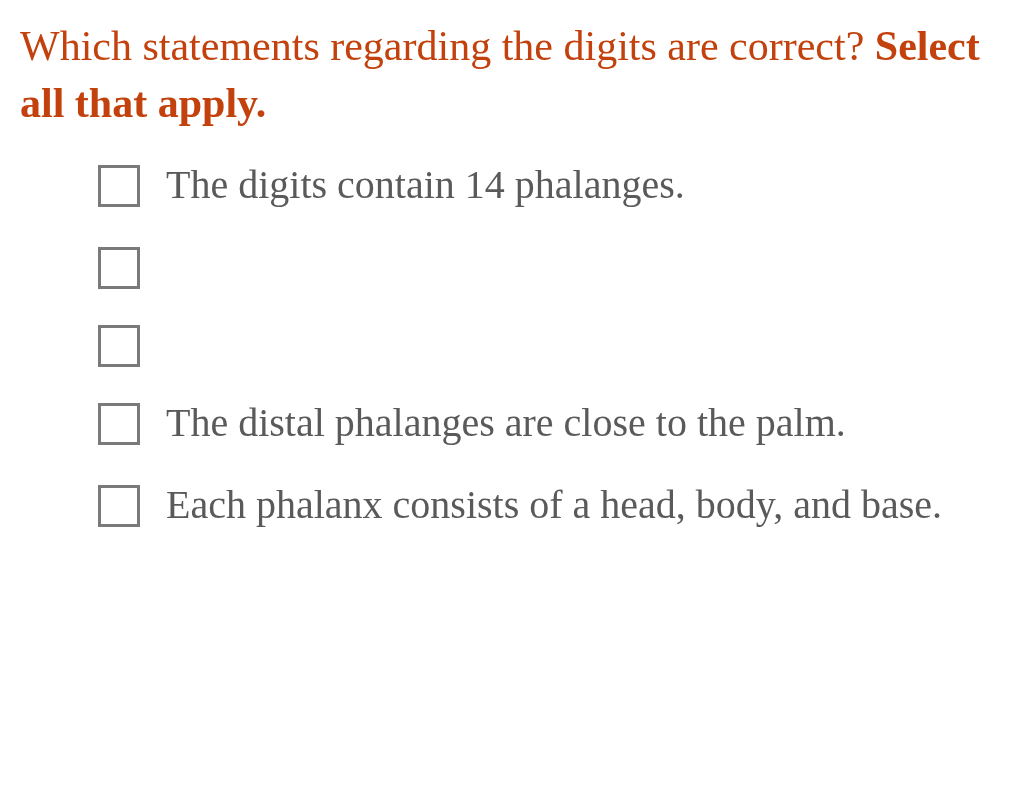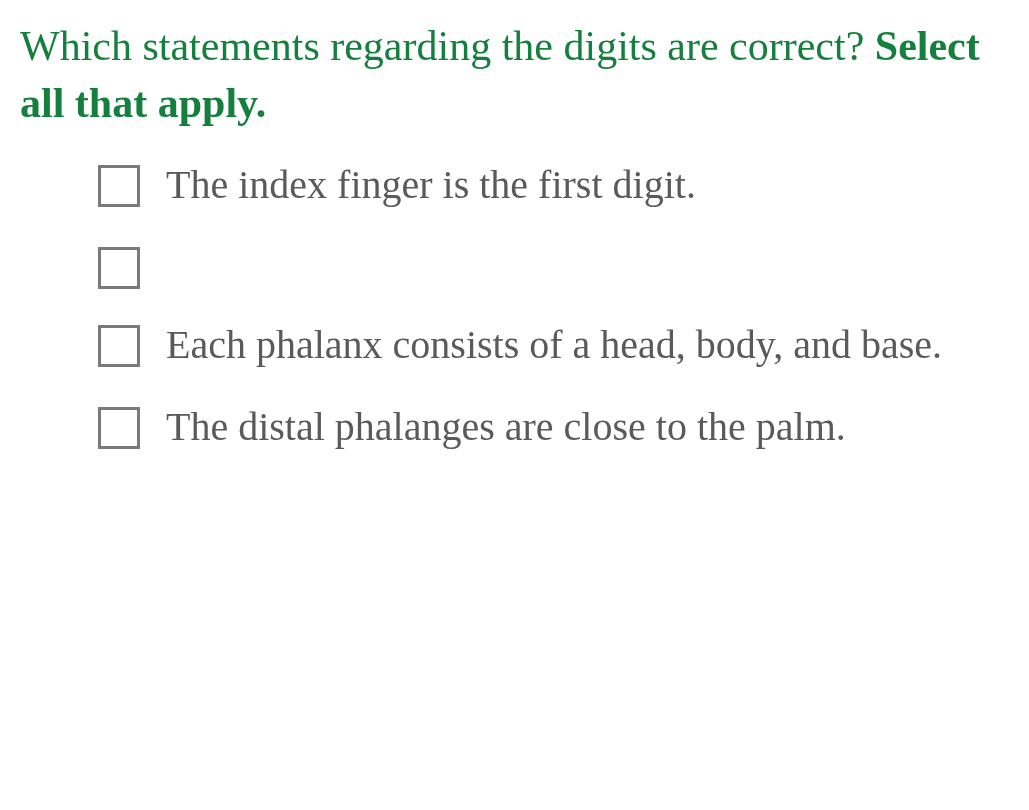--- a/index.html
+++ b/index.html
@@ -12,21 +12,21 @@
       background: #ffffff;
       padding: 18px 20px;
       width: 1029px;
       color: #5a5a5a;
     }
     .question {
       font-size: 42px;
       line-height: 1.35;
       font-weight: 400;
       margin-bottom: 28px;
-      color: #15803d;
+      color: #c2410c;
     }
     .question .bold {
       font-weight: 700;
     }
     .options {
       padding-left: 78px;
     }
     .option {
       display: flex;
       align-items: flex-start;
@@ -51,26 +51,29 @@
 </head>
 <body>
 
 <div class="question">
   <span>Which statements regarding the digits are correct? </span><span class="bold">Select all that apply.</span>
 </div>
 
 <div class="options">
   <div class="option">
     <div class="checkbox"></div>
-    <div class="option-text">The index finger is the first digit.</div>
+    <div class="option-text">The digits contain 14 phalanges.</div>
   </div>
   <div class="option">
     <div class="checkbox"></div>
   </div>
   <div class="option">
     <div class="checkbox"></div>
-    <div class="option-text">Each phalanx consists of a head, body, and base.</div>
   </div>
   <div class="option">
     <div class="checkbox"></div>
     <div class="option-text">The distal phalanges are close to the palm.</div>
   </div>
+  <div class="option">
+    <div class="checkbox"></div>
+    <div class="option-text">Each phalanx consists of a head, body, and base.</div>
+  </div>
 </div>
 
 </body></html>

